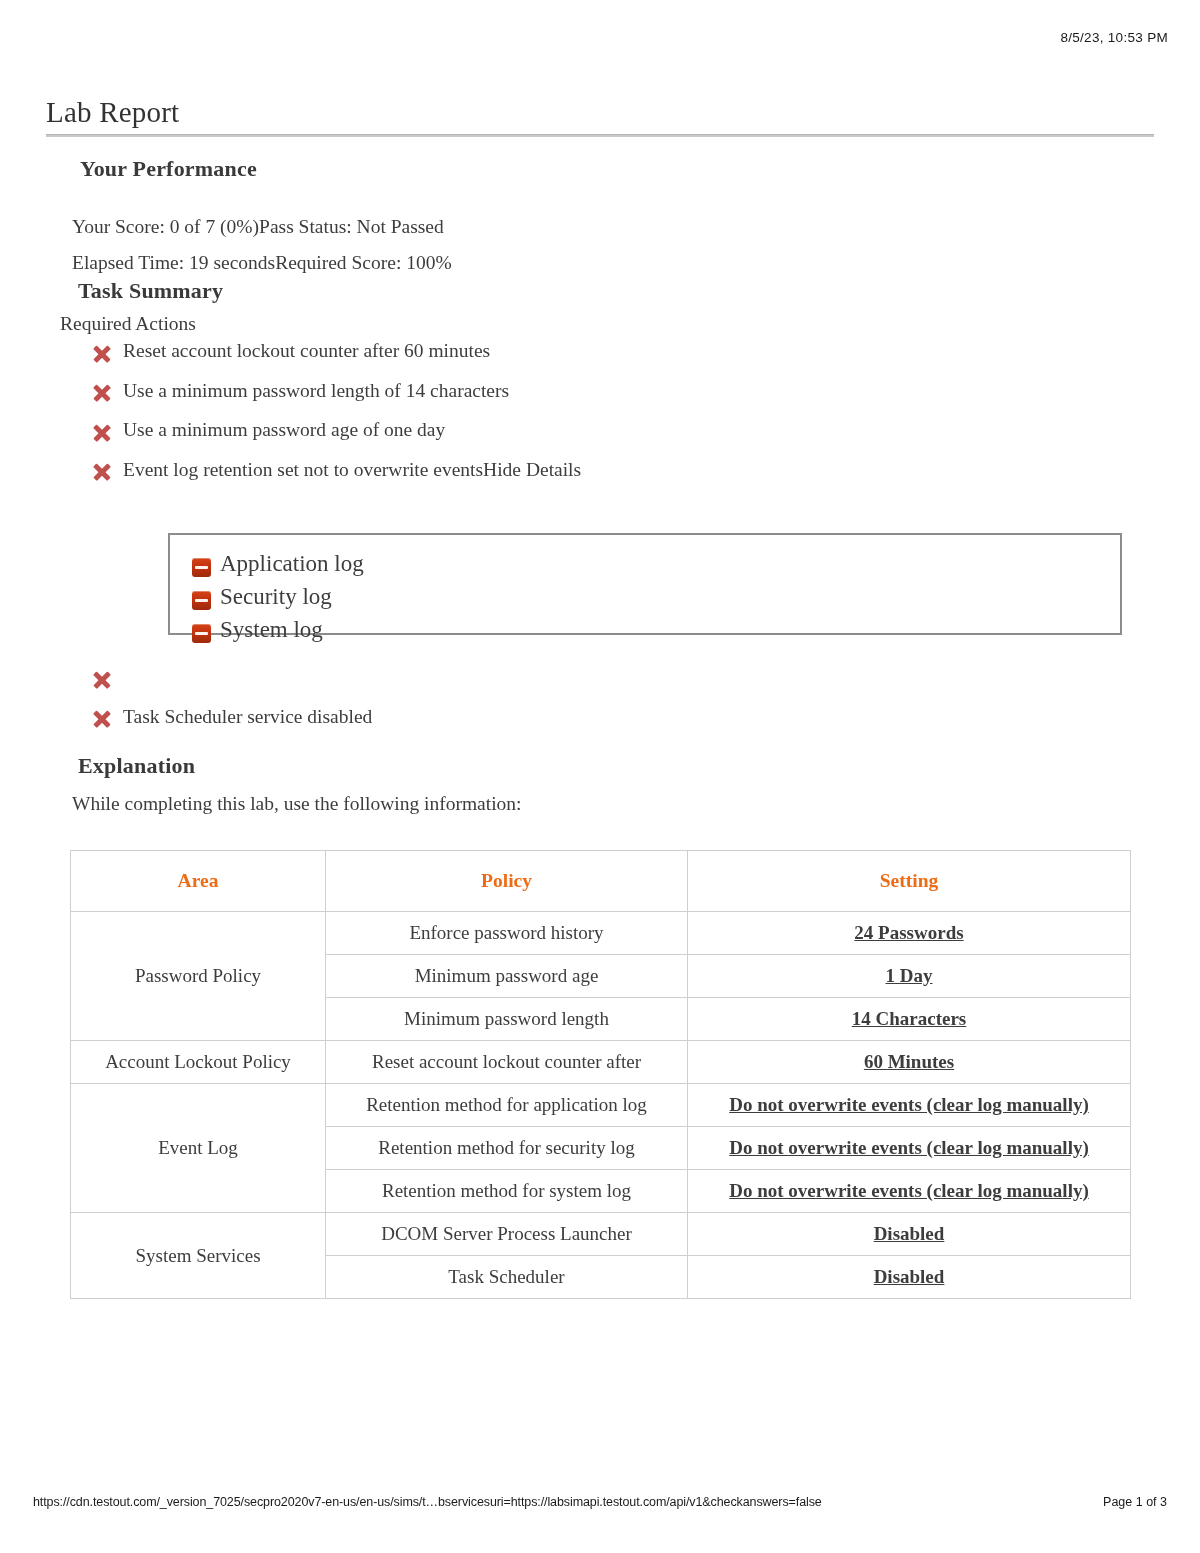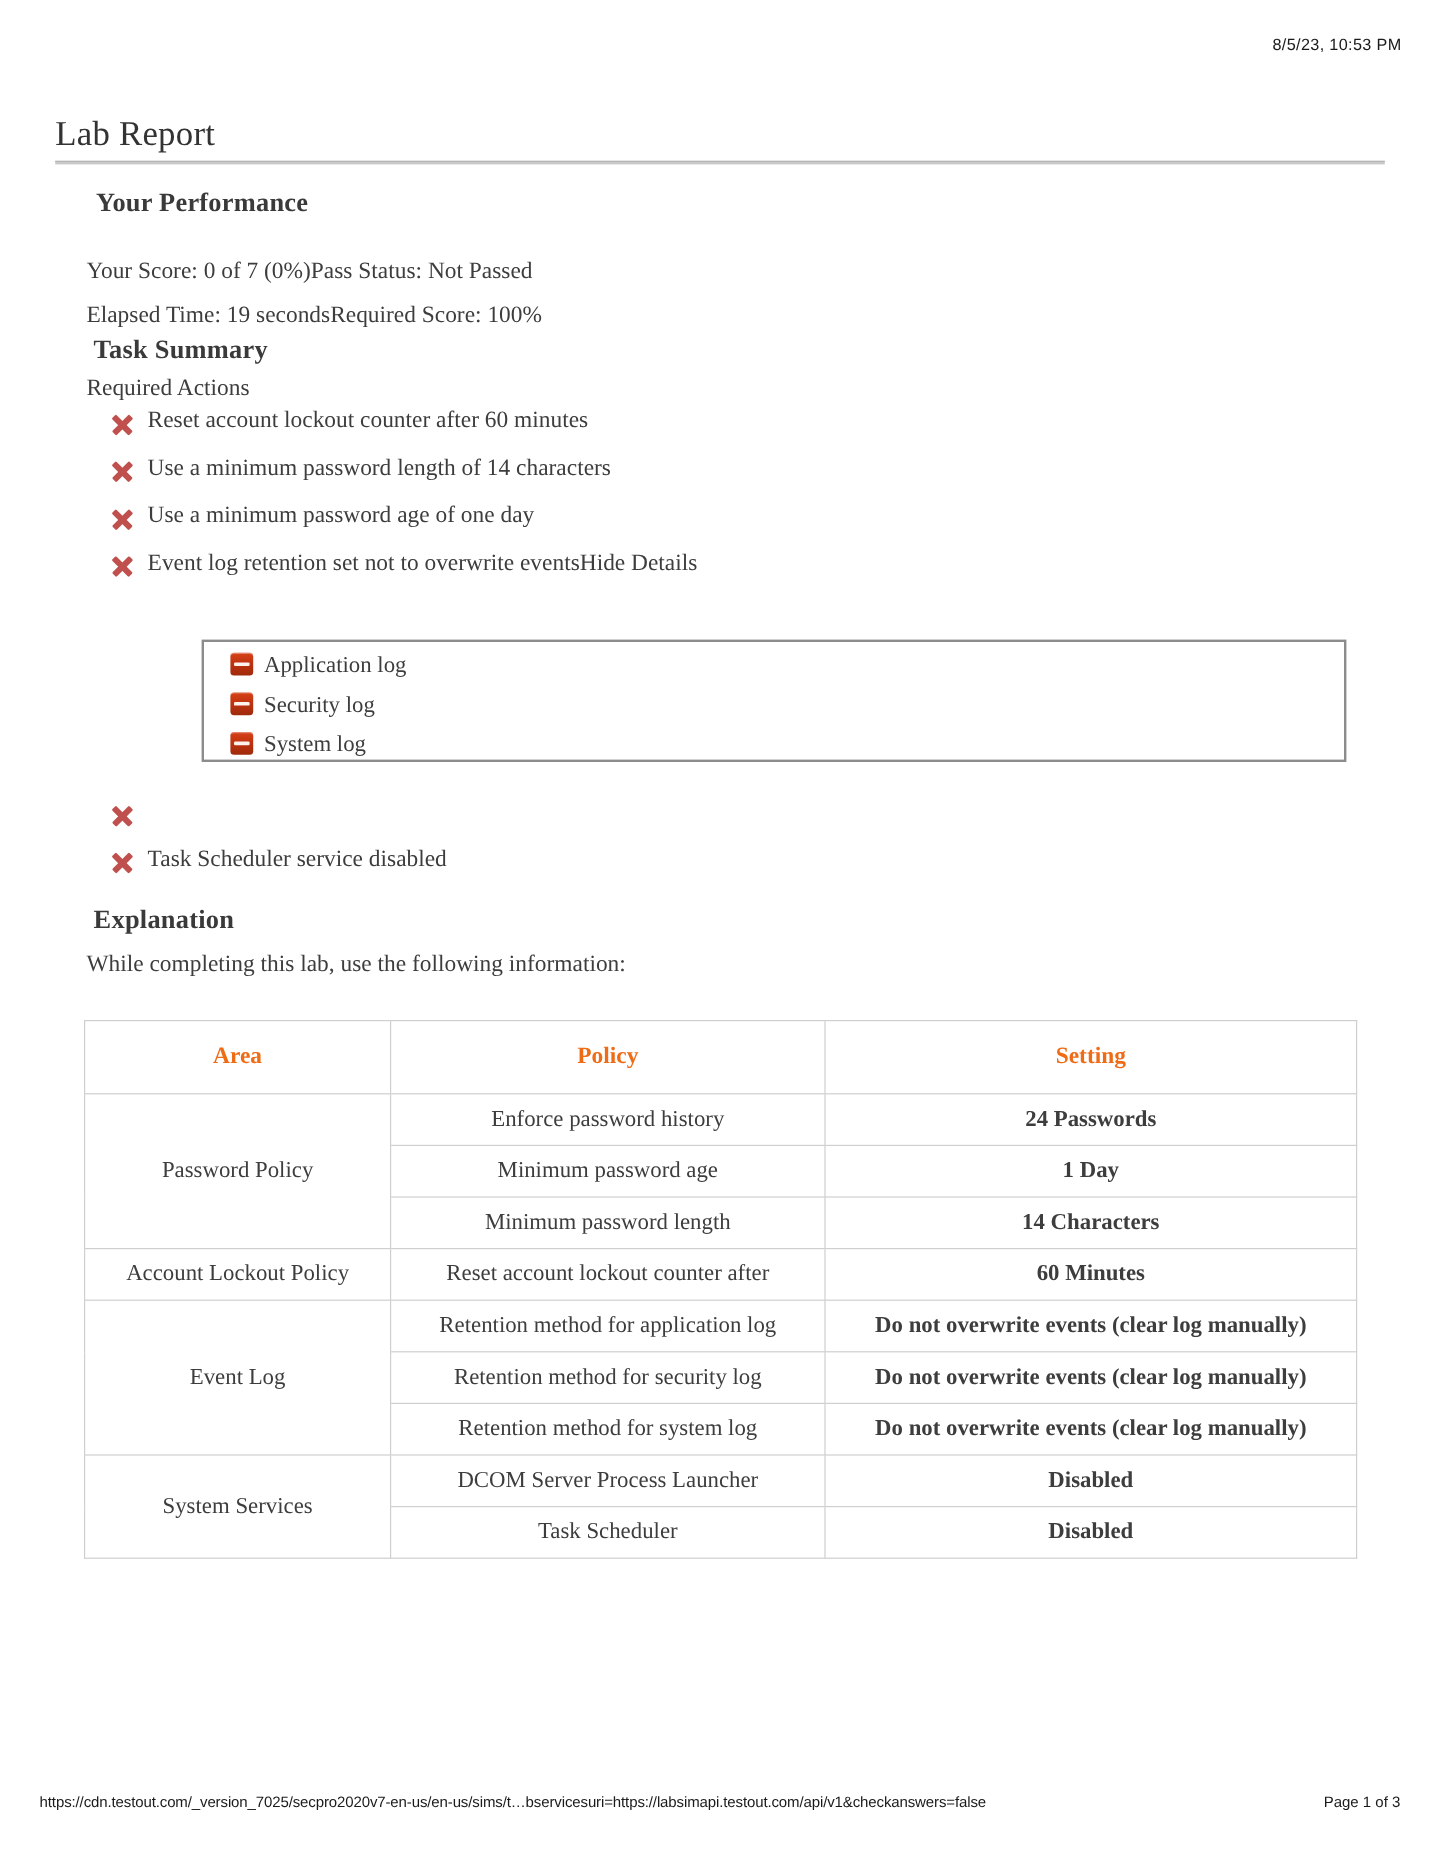--- a/index.html
+++ b/index.html
@@ -80,21 +80,20 @@
   .score-row { display: flex; justify-content: flex-start; }
   .score-left, .score-right { white-space: nowrap; }
 
   
   .req-label {
     position: absolute;
     top: 163px;
     left: 60px;
     font-size: 19.5px;
     color: #3d3d3d;
-    margin-left: 12px;
   }
   .actions {
     position: absolute;
     top: 190px;
     left: 92px;
     width: 1040px;
   }
   .action-item {
     display: flex;
     align-items: flex-start;
@@ -131,23 +130,23 @@
     left: 168px;
     width: 954px;
     height: 102px;
     border: 2px solid #8c8c8c;
     background: #ffffff;
     padding: 9px 0 0 22px;
     box-sizing: border-box;
   }
   .log-row {
     display: flex;
-    align-items: flex-start;
+    align-items: flex-end;
     height: 33px;
-    font-size: 19px;
+    font-size: 23px;
     color: #3d3d3d;
   }
   .minus-icon {
     width: 19px;
     height: 19px;
     flex: 0 0 19px;
     margin-right: 9px;
     border-radius: 3px;
     background: linear-gradient(180deg,#d64218 0%, #c0330f 45%, #9e2a0c 100%);
     position: relative;
@@ -198,21 +197,21 @@
     color: #3d3d3d;
     line-height: 26px;
   }
   table.info-table th {
     color: #ef6c17;
     font-weight: bold;
     font-size: 19.5px;
     height: 44px;
   }
   td.area-cell { font-size: 19px; }
-  td.setting-cell { font-weight: bold; }
+  td.setting-cell { font-weight: bold; text-decoration: underline; }
 
   
   .footer {
     position: absolute;
     bottom: 58px;
     left: 0;
     width: 1200px;
     font-family: "Liberation Sans", sans-serif;
     font-size: 12.5px;
     color: #1a1a1a;

